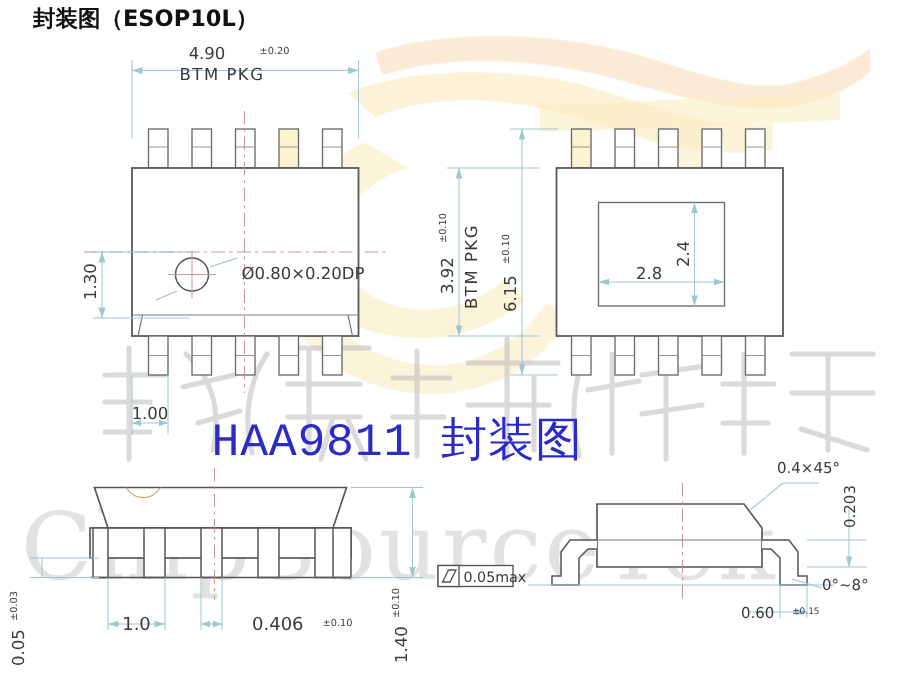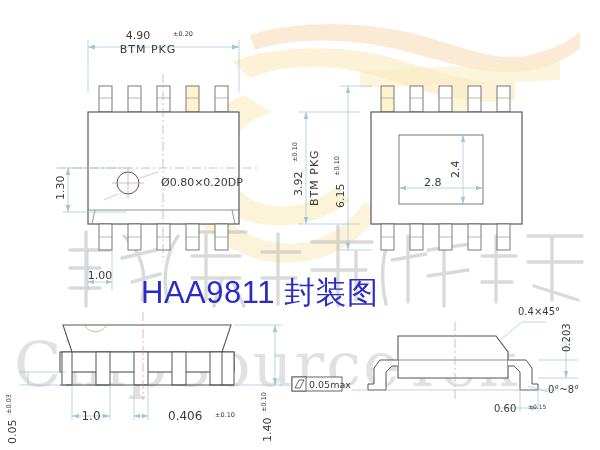--- a/index.html
+++ b/index.html
@@ -36,39 +36,40 @@
     white-space: nowrap;
     font-family: "DejaVu Sans", "Liberation Sans", sans-serif;
   }
   .overlay-title {
     position: absolute;
     left: 141px;
     top: 272px;
     font-size: 31px;
     color: #2b2bc8;
     white-space: nowrap;
-    font-family: Liberation Sans, sans-serif;
+    font-family: Liberation Mono, monospace;
     letter-spacing: 0.5px;
   }
   .wm-sohu {
     position: absolute;
     left: 432px;
     top: 423px;
     font-size: 13px;
     font-weight: bold;
     color: #2a2a2a;
     white-space: nowrap;
     font-family: "DejaVu Sans", "Liberation Sans", sans-serif;
   }
 </style>
 </head>
 <body>
 
 <div id="root">
 
+  <div class="page-title">封装图（ESOP10L）</div>
 
   <svg id="drawing-svg" viewBox="0 0 600 450">
 
     <g opacity="0.55">
       <path d="M250,35 C300,18 380,22 430,38 C470,50 500,62 530,55 C555,49 570,40 580,32
                L580,48 C566,60 545,70 520,72 C480,75 440,60 400,50 C355,39 300,36 255,50 Z" fill="#f3c07a" opacity="0.55"></path>
       <path d="M232,62 C275,44 350,44 400,60 C445,74 480,86 515,82 L515,100
                C470,107 425,92 385,79 C340,64 290,62 250,78 Z" fill="#f7d98a" opacity="0.6"></path>
       <path d="M243,95 C210,110 190,140 200,175 C208,205 235,222 270,225
                C300,228 330,218 350,200 L337,186 C318,202 292,210 268,205

